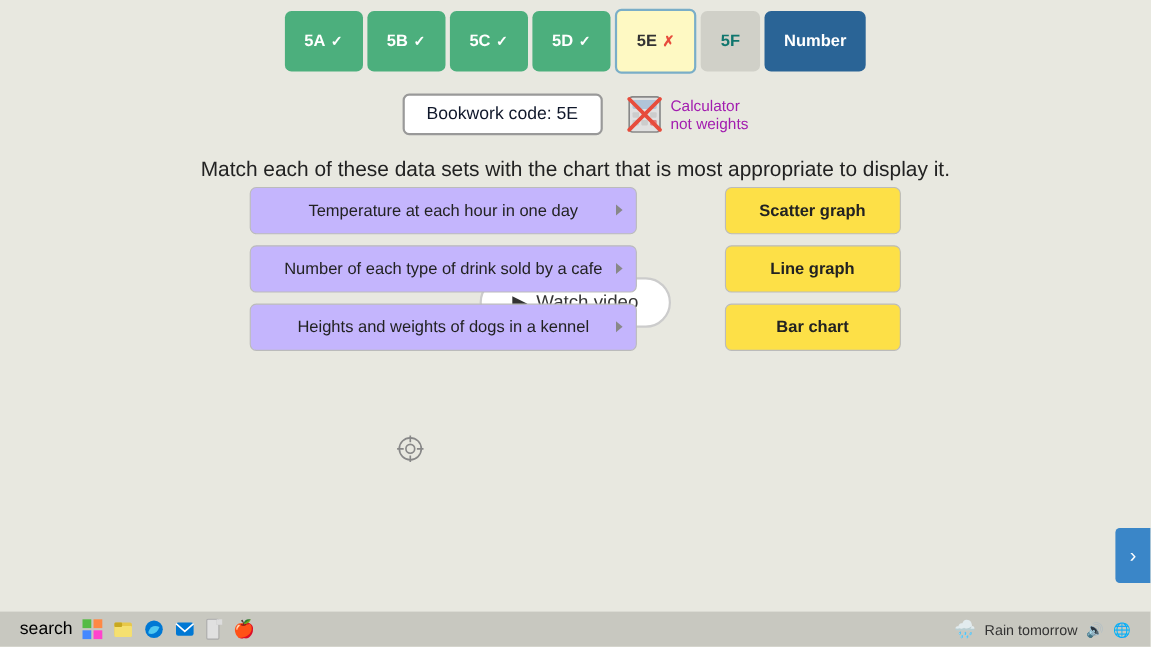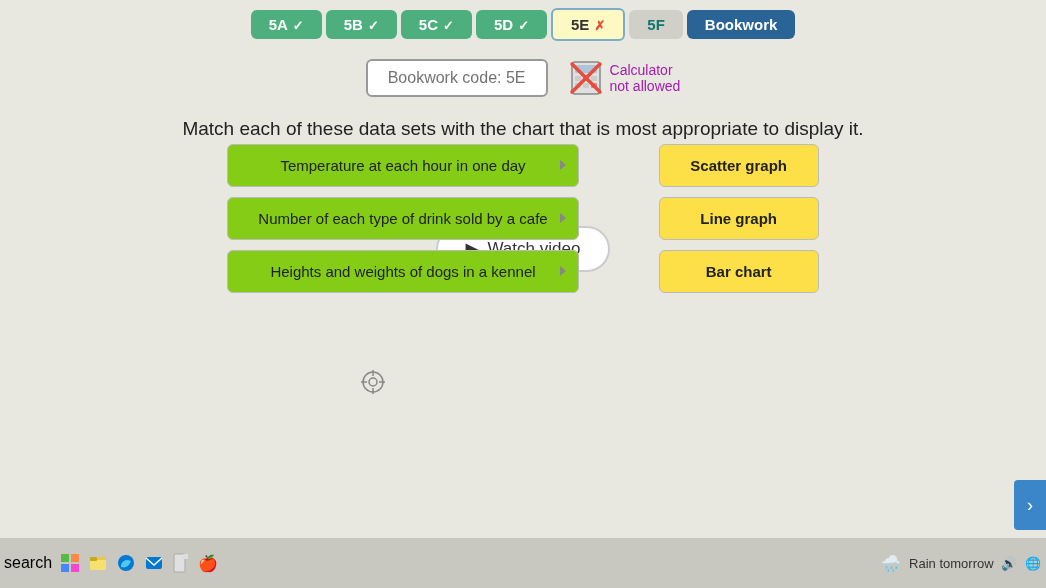--- a/index.html
+++ b/index.html
@@ -16,27 +16,27 @@
     .top-nav {
       display: flex;
       justify-content: center;
       align-items: center;
       padding: 8px 0 8px 0;
       gap: 4px;
       background: #e8e8e0;
     }
 
     .nav-tab {
-      padding: 6px 18px;
+      padding: 19px 18px;
       border-radius: 6px;
       font-size: 15px;
       font-weight: 600;
       cursor: pointer;
       display: flex;
-      align-items: flex-end;
+      align-items: center;
       gap: 5px;
     }
 
     .nav-tab.completed {
       background: #4caf7d;
       color: white;
     }
 
     .nav-tab.current {
       background: #fef9c3;
@@ -72,21 +72,21 @@
       gap: 20px;
       margin-bottom: 18px;
     }
 
     .bookwork-code-box {
       border: 2px solid #999;
       border-radius: 6px;
       padding: 8px 20px;
       font-size: 16px;
       font-weight: 500;
-      color: #737373;
+      color: #0f172a;
       background: white;
     }
 
     .calculator-not-allowed {
       display: flex;
       align-items: center;
       gap: 6px;
       font-size: 14px;
       color: #a21caf;
     }
@@ -121,21 +121,21 @@
       margin-bottom: 20px;
     }
 
     .left-column, .right-column {
       display: flex;
       flex-direction: column;
       gap: 10px;
     }
 
     .data-box {
-      background: #84cc16;
+      background: #c4b5fd;
       border: 1px solid #bbb;
       border-radius: 6px;
       padding: 12px 30px;
       font-size: 15px;
       font-weight: 500;
       color: #222;
       text-align: center;
       cursor: pointer;
       min-width: 320px;
       position: relative;
@@ -201,26 +201,26 @@
       color: #333;
       font-size: 18px;
     }
 
     
     .taskbar {
       position: absolute;
       bottom: 0;
       left: 0;
       width: 100%;
-      height: 50px;
+      height: 32px;
       background: #c8c8c0;
       display: flex;
       align-items: center;
       justify-content: space-between;
-      padding: 0 4px;
+      padding: 0 18px;
     }
 
     .taskbar-left {
       display: flex;
       align-items: center;
       gap: 8px;
     }
 
     .taskbar-icons {
       display: flex;
@@ -278,21 +278,21 @@
     <span class="check-icon">✓</span>
   </div>
   <div class="nav-tab current">
     <span>5E</span>
     <span class="x-icon">✗</span>
   </div>
   <div class="nav-tab plain">
     <span>5F</span>
   </div>
   <div class="nav-tab summary">
-    <span>Bookwork</span>
+    <span>Number</span>
   </div>
 </div>
 
 <div class="main-content">
 
   <div class="bookwork-row">
     <div class="bookwork-code-box">
       <span>Bookwork code: 5E</span>
     </div>
     <div class="calculator-not-allowed">
@@ -310,21 +310,21 @@
           <rect x="7" y="23" width="6" height="5" rx="1" fill="#ccc"></rect>
           <rect x="15" y="23" width="6" height="5" rx="1" fill="#ccc"></rect>
           <rect x="23" y="23" width="6" height="5" rx="1" fill="#e08080"></rect>
 
           <line x1="4" y1="4" x2="32" y2="32" stroke="#e74c3c" stroke-width="3.5" stroke-linecap="round"></line>
           <line x1="32" y1="4" x2="4" y2="32" stroke="#e74c3c" stroke-width="3.5" stroke-linecap="round"></line>
         </svg>
       </div>
       <div>
         <div>Calculator</div>
-        <div>not allowed</div>
+        <div>not weights</div>
       </div>
     </div>
   </div>
 
   <div class="question-text">Match each of these data sets with the chart that is most appropriate to display it.</div>
 
   <div class="matching-area">
 
     <div class="left-column">
       <div class="data-box">

